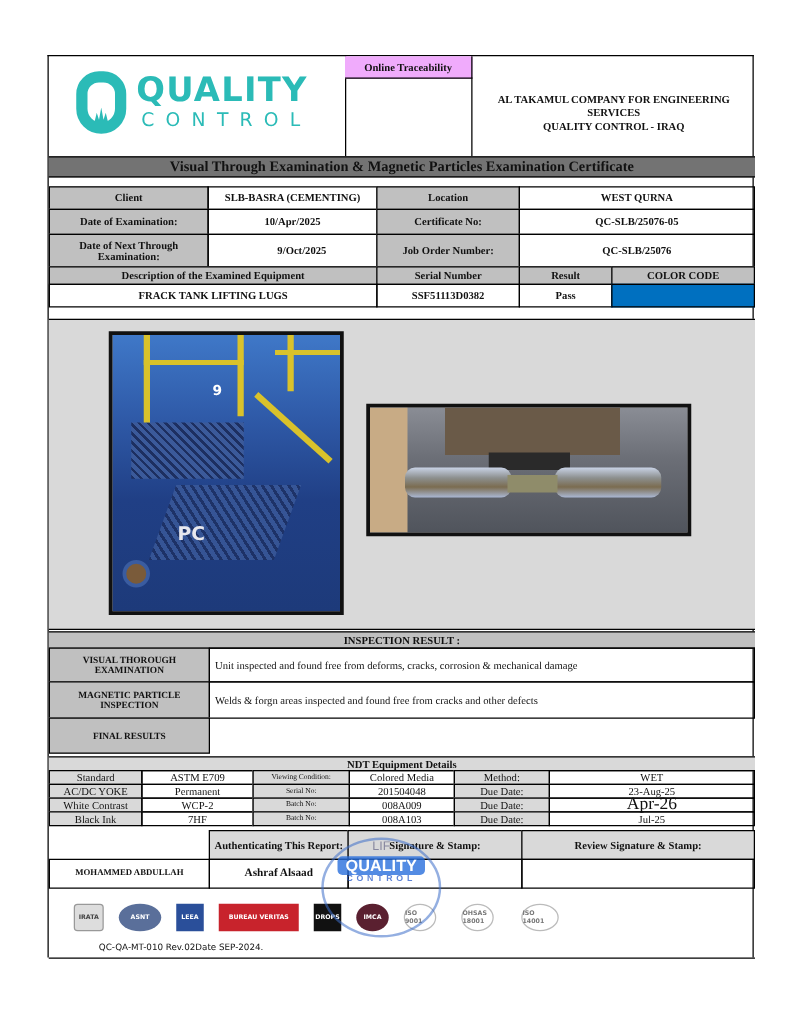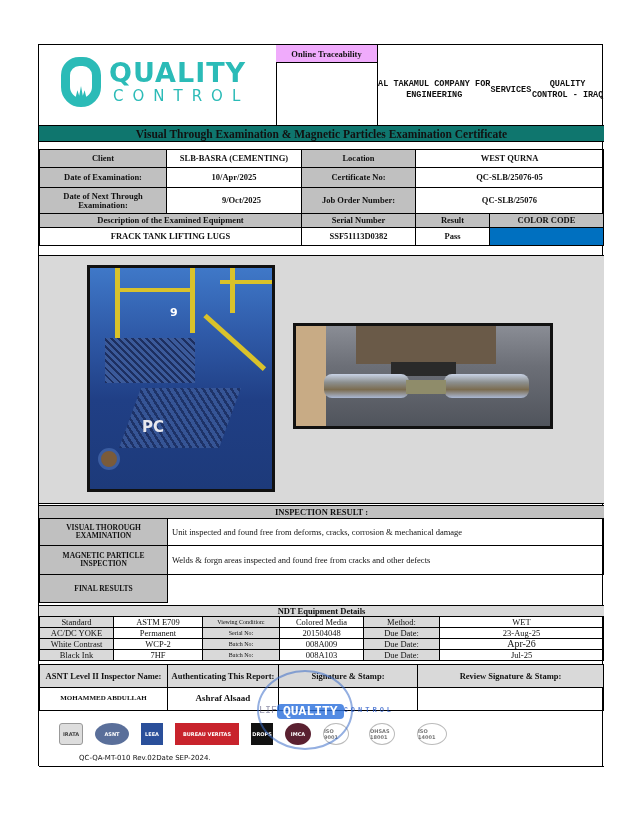--- a/index.html
+++ b/index.html
@@ -19,39 +19,39 @@
   .logo-box { left: 0; top: 0; width: 238px; height: 80px; border-right: 1px solid #000; }
   .logo { position: absolute; left: 22px; top: 12px; display: flex; align-items: center; }
   .logo-q { width: 40px; height: 50px; border: 9px solid #2bbbb7; border-radius: 20px 20px 22px 22px; position: relative; }
   .logo-q::after { content: ""; position: absolute; left: 5px; bottom: -2px; width: 12px; height: 14px; background: #2bbbb7; clip-path: polygon(0 100%, 20% 30%, 35% 70%, 50% 0, 65% 70%, 80% 30%, 100% 100%); }
   .logo-text { margin-left: 8px; color: #2bbbb7; font-family: "DejaVu Sans", sans-serif; }
   .logo-text .l1 { font-size: 27px; font-weight: bold; letter-spacing: 1px; line-height: 28px; }
   .logo-text .l2 { font-size: 15px; letter-spacing: 9px; line-height: 18px; margin-left: 4px; }
 
   .trace-head { left: 237px; top: 0; width: 102px; height: 18px; background: #f0abfc; border-right: 1px solid #000; border-bottom: 1px solid #000; font-size: 8.5px; font-weight: bold; display: flex; align-items: center; justify-content: center; }
   .trace-body { left: 237px; top: 18px; width: 102px; height: 62px; border-right: 1px solid #000; }
-  .company { left: 339px; top: 0; width: 226px; height: 80px; display: flex; flex-direction: row; align-items: center; justify-content: center; font-size: 8.5px; font-weight: bold; text-align: center; line-height: 11px; padding-top: 10px; font-family: Liberation Mono, monospace; }
+  .company { left: 339px; top: 0; width: 226px; height: 80px; display: flex; flex-direction: column; align-items: center; justify-content: center; font-size: 8.5px; font-weight: bold; text-align: center; line-height: 11px; padding-top: 10px; }
 
-  .title-bar { left: 0; top: 80px; width: 565px; height: 17px; background: #0f766e; border-top: 1px solid #000; border-bottom: 1px solid #000; font-size: 11.5px; font-weight: bold; display: flex; align-items: center; justify-content: center; }
+  .title-bar { left: 0; top: 80px; width: 565px; height: 17px; background: #737373; border-top: 1px solid #000; border-bottom: 1px solid #000; font-size: 11.5px; font-weight: bold; display: flex; align-items: center; justify-content: center; }
 
   
   .photo-area { left: 0; top: 210px; width: 565px; height: 249px; background: #d9d9d9; border-top: 1px solid #000; border-bottom: 1px solid #000; }
   .photo1 { left: 48px; top: 9px; width: 188px; height: 227px; border: 3px solid #111; background: linear-gradient(180deg, #3f78c8 0%, #2f5aa8 30%, #203f85 60%, #1d3a7a 100%); overflow: hidden; }
   .photo1 .rail { position: absolute; background: #d9c22b; }
   .photo1 .grate { position: absolute; background: repeating-linear-gradient(45deg, #1d2f60 0 2px, #3b5a9a 2px 5px); }
   .photo2 { left: 254px; top: 67px; width: 260px; height: 106px; border: 3px solid #111; background: linear-gradient(180deg, #8a8d95 0%, #6c6f77 40%, #50545c 100%); overflow: hidden; }
   .photo2 .pipe { position: absolute; border-radius: 8px; background: linear-gradient(180deg, #c9d3e6 0%, #8c8f8e 35%, #7b6c50 65%, #aab8d4 100%); }
 
   
   .logos-row { left: 0; top: 668px; width: 565px; height: 42px; display: flex; align-items: center; padding-left: 20px; gap: 12px; }
   .lg { height: 22px; display: flex; align-items: center; justify-content: center; font-family: "DejaVu Sans", sans-serif; font-size: 5px; font-weight: bold; }
   .footer-code { left: 40px; top: 709px; font-family: "DejaVu Sans", sans-serif; font-size: 7px; color: #111; }
   .bottom-line { left: 0; top: 721px; width: 565px; height: 1px; background: #000; }
 
-  .stamp { left: 218px; top: 625px; width: 96px; height: 80px; border-radius: 50%; border: 2px solid rgba(60,110,200,0.55); color: rgba(40,90,200,0.75); font-family: Liberation Mono, monospace; display: flex; flex-direction: row; align-items: center; justify-content: space-between; }
+  .stamp { left: 218px; top: 625px; width: 96px; height: 80px; border-radius: 50%; border: 2px solid rgba(60,110,200,0.55); color: rgba(40,90,200,0.75); font-family: Liberation Sans, sans-serif; display: flex; flex-direction: column; align-items: center; justify-content: flex-start; }
   .stamp .s1 { font-size: 10px; color: rgba(80,80,120,0.6); }
   .stamp .s2 { font-size: 13px; font-weight: bold; background: rgba(40,110,220,0.8); color: #fff; padding: 0 6px; border-radius: 4px; margin-top: 2px; }
   .stamp .s3 { font-size: 7px; letter-spacing: 3px; font-weight: bold; }
 </style>
 </head>
 <body>
 
 <div class="sheet">
 
   <div class="abs logo-box">
@@ -143,30 +143,29 @@
   <div class="cell tiny lgrey" style="left:163px;top:582px;width:78px;height:12px;">Serial No:</div>
   <div class="cell norm" style="left:240px;top:582px;width:85px;height:12px;font-size:8.5px;">201504048</div>
   <div class="cell norm lgrey" style="left:324px;top:582px;width:77px;height:12px;font-size:8.5px;">Due Date:</div>
   <div class="cell norm" style="left:400px;top:582px;width:165px;height:12px;font-size:8.5px;">23-Aug-25</div>
 
   <div class="cell norm lgrey" style="left:0;top:593px;width:75px;height:12px;font-size:8.5px;">White Contrast</div>
   <div class="cell norm" style="left:74px;top:593px;width:90px;height:12px;font-size:8.5px;">WCP-2</div>
   <div class="cell tiny lgrey" style="left:163px;top:593px;width:78px;height:12px;">Batch No:</div>
   <div class="cell norm" style="left:240px;top:593px;width:85px;height:12px;font-size:8.5px;">008A009</div>
   <div class="cell norm lgrey" style="left:324px;top:593px;width:77px;height:12px;font-size:8.5px;">Due Date:</div>
-  <div class="cell norm" style="left:400px;top:593px;width:165px;height:12px;font-size:10px;">Apr-26</div>
+  <div class="cell norm" style="left:400px;top:593px;width:165px;height:12px;font-size:14px;">Apr-26</div>
 
   <div class="cell norm lgrey" style="left:0;top:604px;width:75px;height:12px;font-size:8.5px;">Black Ink</div>
   <div class="cell norm" style="left:74px;top:604px;width:90px;height:12px;font-size:8.5px;">7HF</div>
   <div class="cell tiny lgrey" style="left:163px;top:604px;width:78px;height:12px;">Batch No:</div>
   <div class="cell norm" style="left:240px;top:604px;width:85px;height:12px;font-size:8.5px;">008A103</div>
   <div class="cell norm lgrey" style="left:324px;top:604px;width:77px;height:12px;font-size:8.5px;">Due Date:</div>
   <div class="cell norm" style="left:400px;top:604px;width:165px;height:12px;font-size:8.5px;">Jul-25</div>
 
-  <div class="cell lgrey" style="left:0;top:619px;width:129px;height:24px;font-size:8.5px;">ASNT Level II Inspector Name:</div>
   <div class="cell lgrey" style="left:128px;top:619px;width:112px;height:24px;font-size:8.5px;">Authenticating This Report:</div>
   <div class="cell lgrey" style="left:239px;top:619px;width:140px;height:24px;font-size:8.5px;">Signature &amp; Stamp:</div>
   <div class="cell" style="left:0;top:642px;width:129px;height:24px;font-size:7px;">MOHAMMED ABDULLAH</div>
 
   <div class="cell lgrey" style="left:378px;top:619px;width:187px;height:24px;font-size:8.5px;">Review Signature &amp; Stamp:</div>
   <div class="cell" style="left:128px;top:642px;width:112px;height:24px;font-size:9px;">Ashraf Alsaad</div>
   <div class="cell" style="left:239px;top:642px;width:140px;height:24px;"></div>
   <div class="cell" style="left:378px;top:642px;width:187px;height:24px;"></div>
 
   <div class="abs logos-row">

